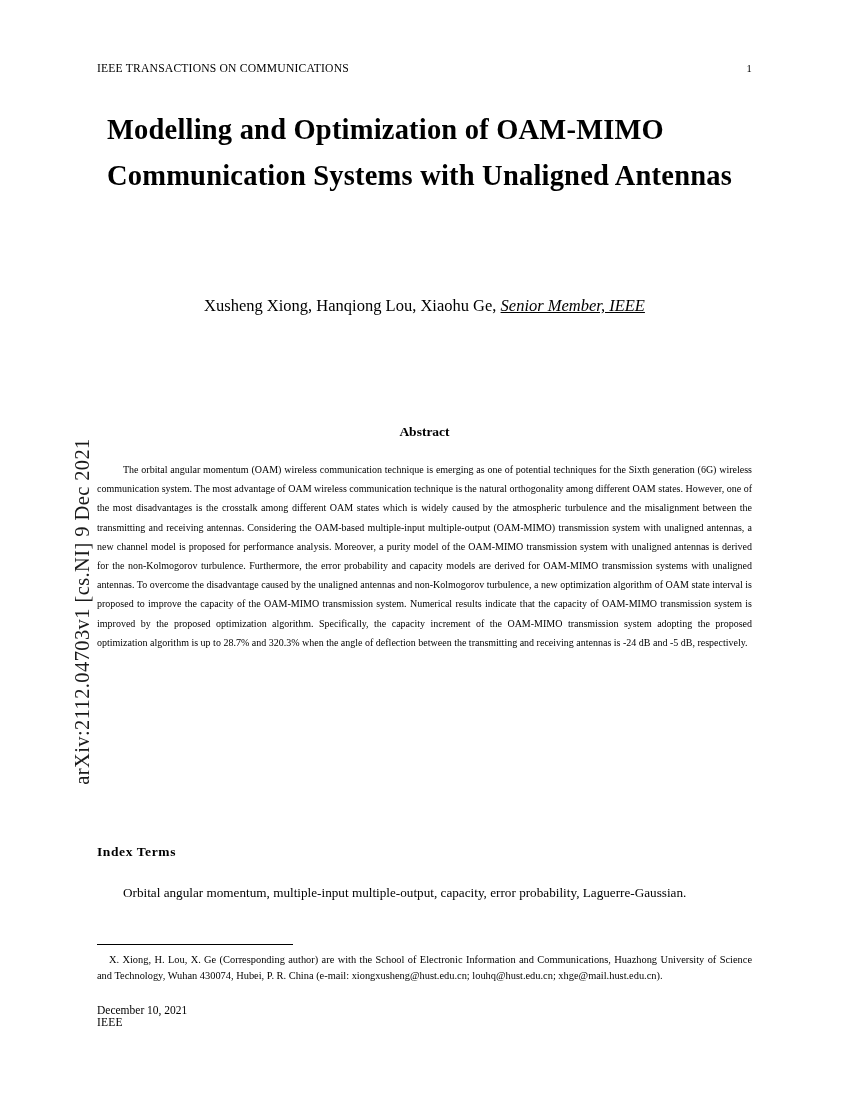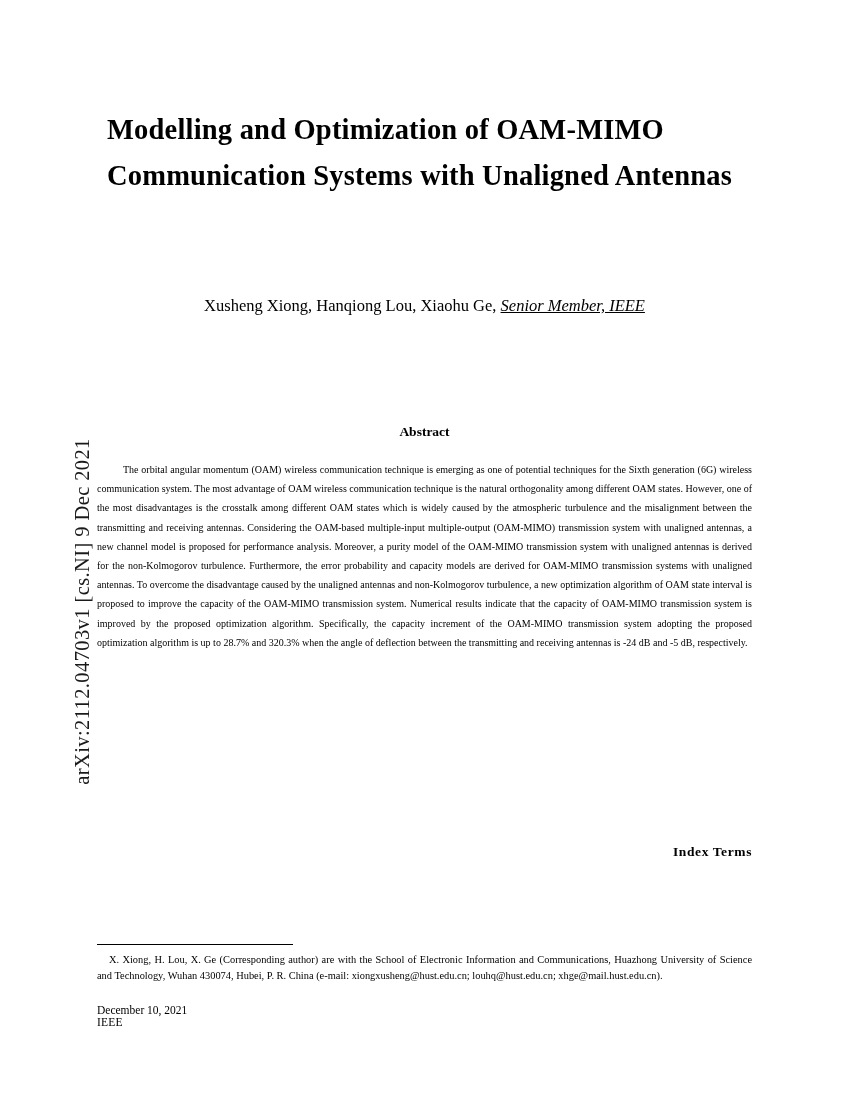--- a/index.html
+++ b/index.html
@@ -105,21 +105,21 @@
     text-indent: 26px;
     -webkit-hyphens: auto;
     hyphens: auto;
   }
 
   .index-head {
     position: absolute;
     top: 844px;
     left: 0;
     width: 655px;
-    text-align: right;
+    text-align: left;
     font-size: 13.5px;
     font-weight: bold;
     letter-spacing: 0.6px;
   }
 
   .index-body {
     position: absolute;
     top: 880px;
     left: 0;
     width: 655px;
@@ -165,31 +165,36 @@
     letter-spacing: 0.2px;
   }
 </style>
 </head>
 <body>
 
 <div class="arxiv-stamp">arXiv:2112.04703v1  [cs.NI]  9 Dec 2021</div>
 
 <div class="page">
 
+  <div class="running-head">
+    <span class="rh-left">IEEE TRANSACTIONS ON COMMUNICATIONS</span>
+    <span class="rh-right">1</span>
+  </div>
 
   <h1 class="title">Modelling and Optimization of OAM-MIMO Communication Systems with Unaligned Antennas</h1>
 
   <div class="authors">
     <span>Xusheng Xiong, Hanqiong Lou, Xiaohu Ge, </span><span class="italic">Senior Member, IEEE</span>
   </div>
 
   <div class="abstract-head">Abstract</div>
   <div class="abstract-body">The orbital angular momentum (OAM) wireless communication technique is emerging as one of potential techniques for the Sixth generation (6G) wireless communication system. The most advantage of OAM wireless communication technique is the natural orthogonality among different OAM states. However, one of the most disadvantages is the crosstalk among different OAM states which is widely caused by the atmospheric turbulence and the misalignment between the transmitting and receiving antennas. Considering the OAM-based multiple-input multiple-output (OAM-MIMO) transmission system with unaligned antennas, a new channel model is proposed for performance analysis. Moreover, a purity model of the OAM-MIMO transmission system with unaligned antennas is derived for the non-Kolmogorov turbulence. Furthermore, the error probability and capacity models are derived for OAM-MIMO transmission systems with unaligned antennas. To overcome the disadvantage caused by the unaligned antennas and non-Kolmogorov turbulence, a new optimization algorithm of OAM state interval is proposed to improve the capacity of the OAM-MIMO transmission system. Numerical results indicate that the capacity of OAM-MIMO transmission system is improved by the proposed optimization algorithm. Specifically, the capacity increment of the OAM-MIMO transmission system adopting the proposed optimization algorithm is up to 28.7% and 320.3% when the angle of deflection between the transmitting and receiving antennas is -24 dB and -5 dB, respectively.</div>
 
   <div class="index-head">Index Terms</div>
+  <div class="index-body">Orbital angular momentum, multiple-input multiple-output, capacity, error probability, Laguerre-Gaussian.</div>
 
   <div class="rule"></div>
   <div class="footnote">X. Xiong, H. Lou, X. Ge (Corresponding author) are with the School of Electronic Information and Communications, Huazhong University of Science and Technology, Wuhan 430074, Hubei, P. R. China (e-mail: xiongxusheng@hust.edu.cn; louhq@hust.edu.cn; xhge@mail.hust.edu.cn).</div>
 
   <div class="footer">
     <span>December 10, 2021</span>
     <span class="f-right">IEEE</span>
   </div>
 
 </div>

